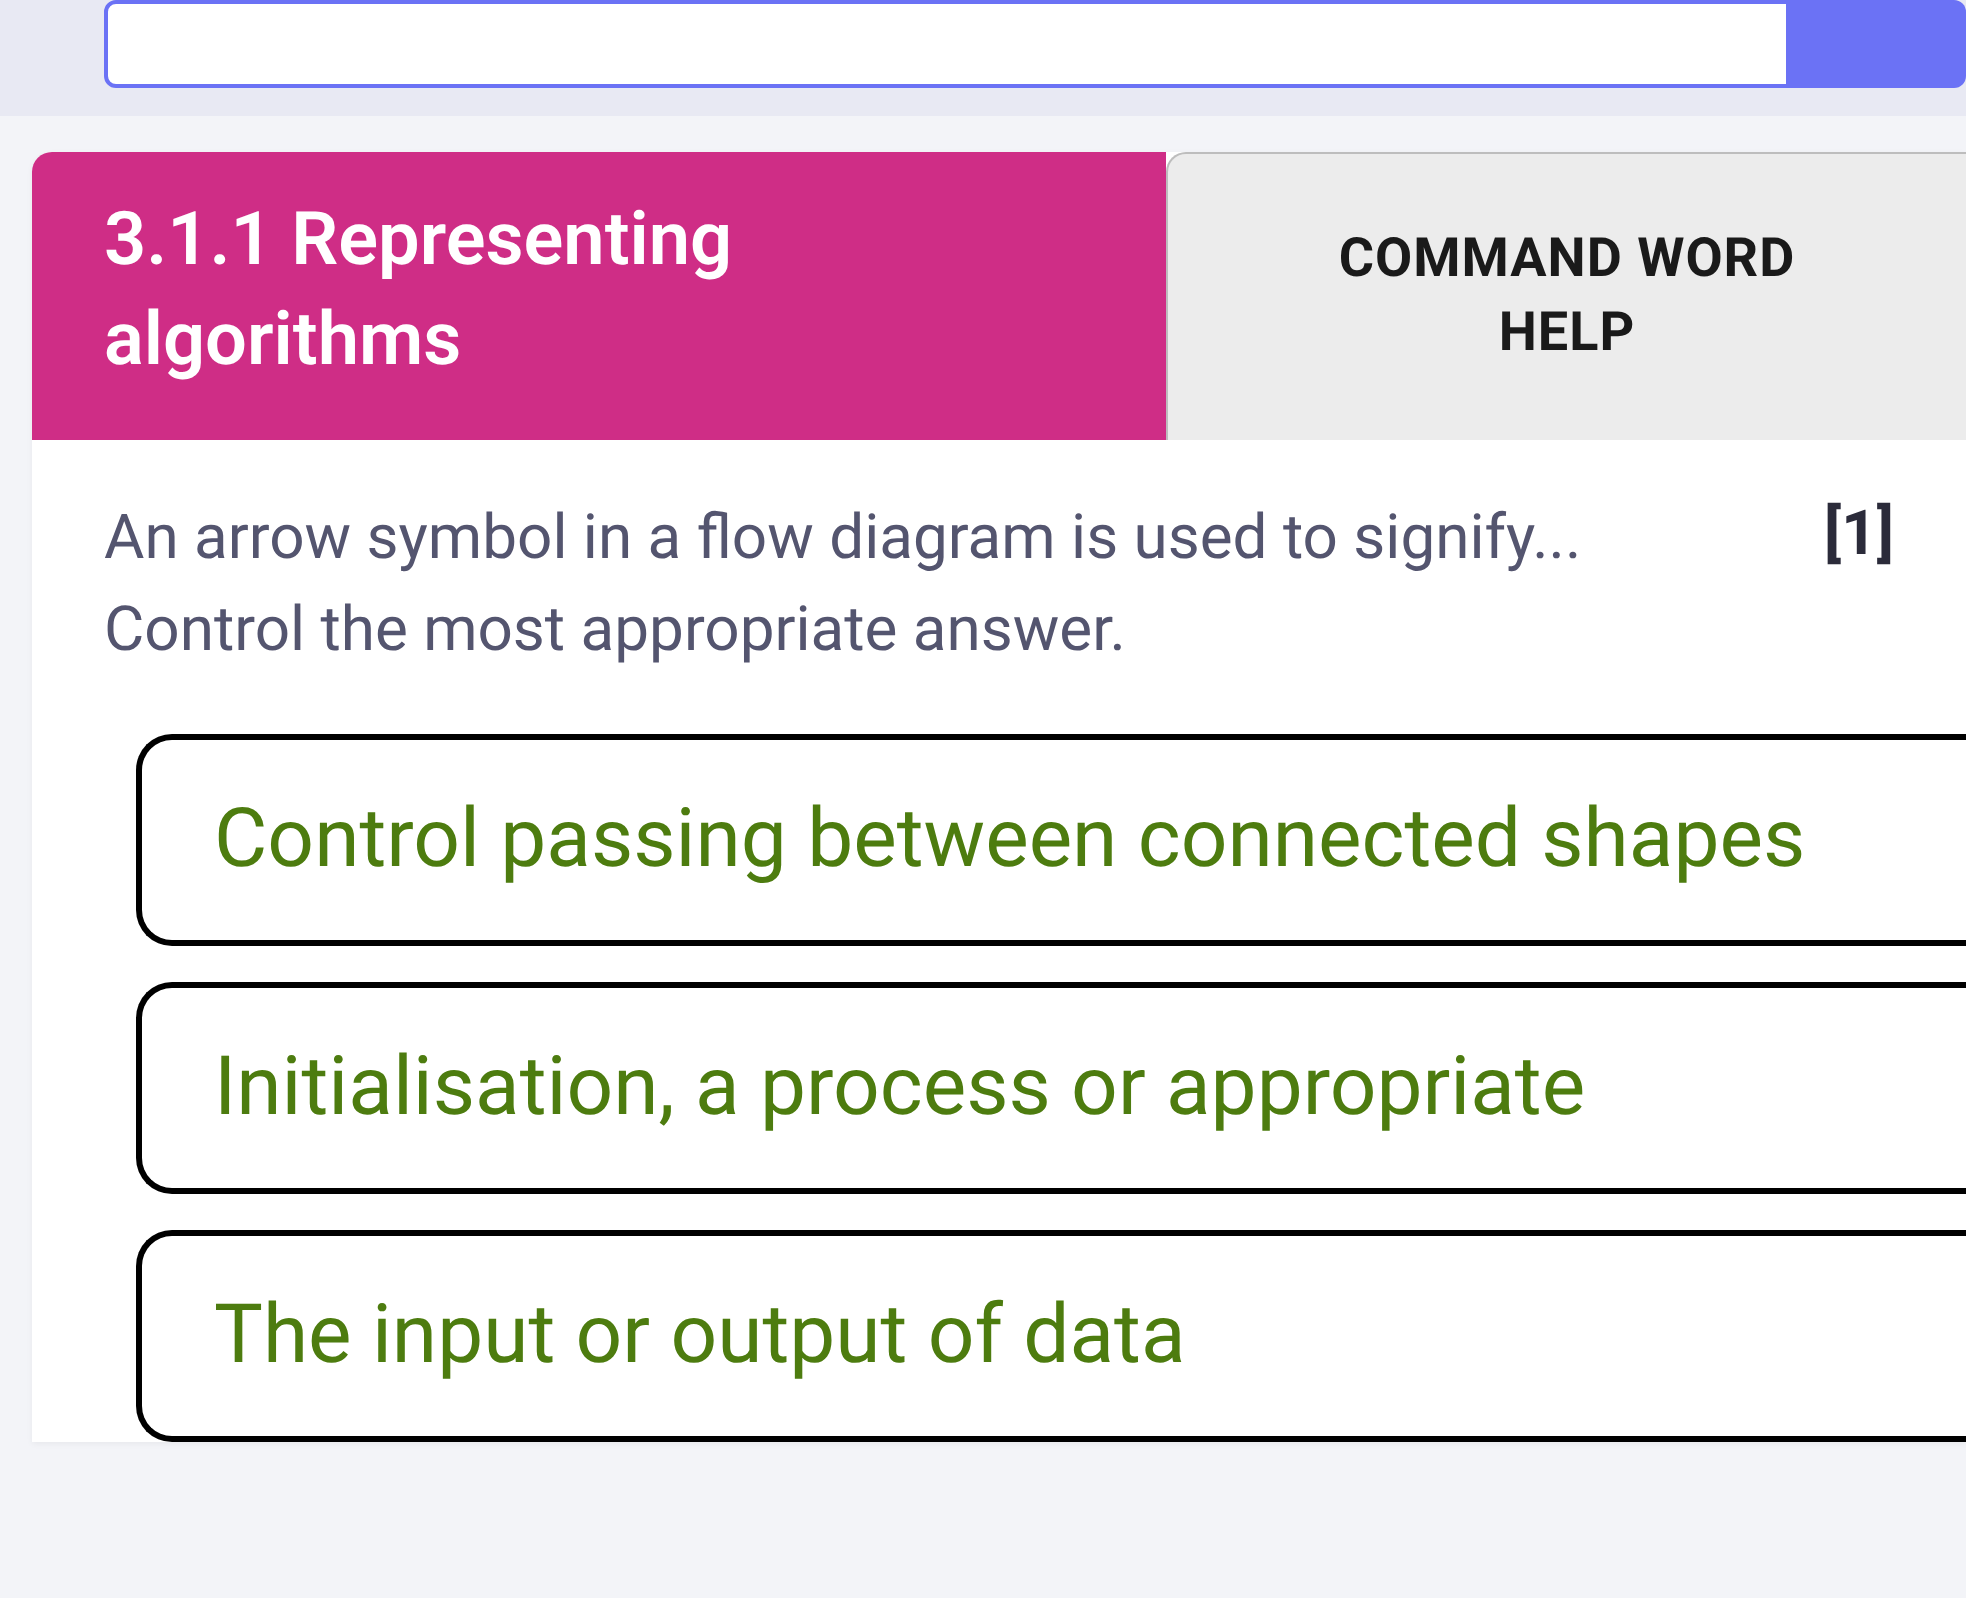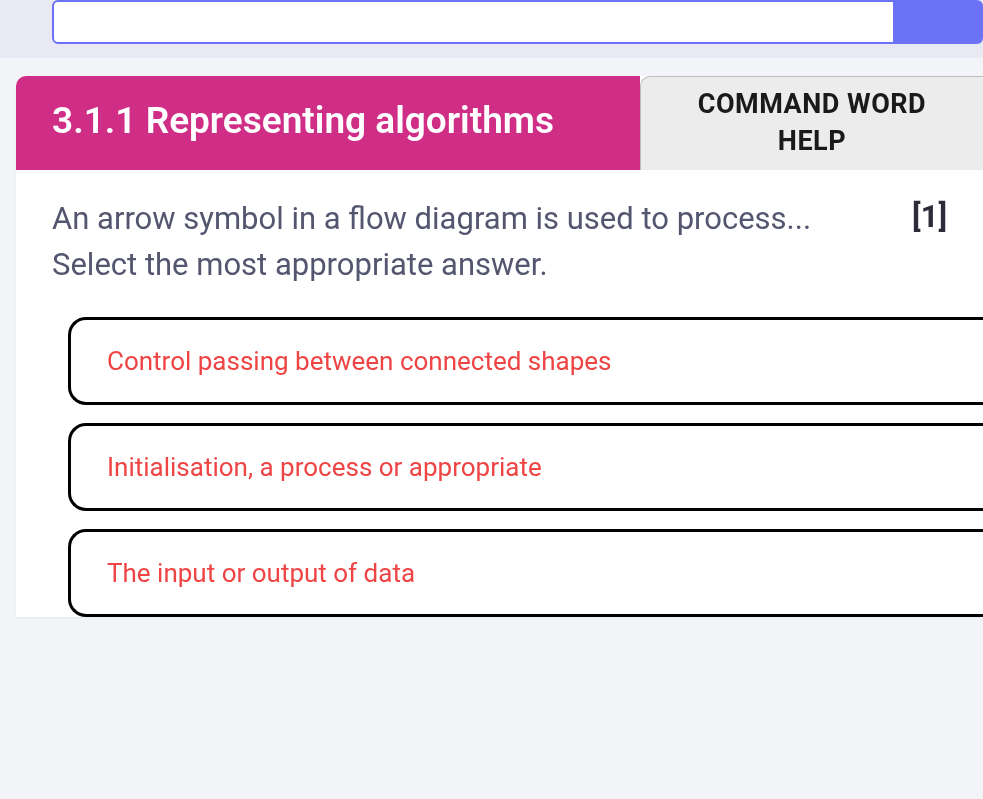--- a/index.html
+++ b/index.html
@@ -61,21 +61,21 @@
     border-right: none;
     border-radius: 10px 0 0 0;
     display: flex;
     align-items: center;
     justify-content: center;
     font-size: 27px;
     font-weight: 700;
     letter-spacing: 0.5px;
     text-align: center;
     padding: 0 48px;
-    width: 343px;
+    width: 400px;
     color: #1a1a1a;
     line-height: 1.4;
   }
   .question-block {
     padding: 26px 36px 10px 36px;
     display: flex;
     justify-content: space-between;
     align-items: flex-start;
     gap: 30px;
   }
@@ -97,41 +97,41 @@
     display: flex;
     flex-direction: column;
     gap: 18px;
   }
   .option {
     border: 3px solid #000;
     border-right: none;
     border-radius: 18px 0 0 18px;
     background: #fff;
     padding: 26px 36px;
-    font-size: 26px;
-    color: #ef4444;
+    font-size: 41px;
+    color: #4d7c0f;
     cursor: pointer;
   }
 </style>
 </head>
 <body>
 
 <div class="top-bar">
   <div class="search-field"></div>
   <div class="search-btn"></div>
 </div>
 
 <div class="card">
   <div class="card-header">
     <div class="topic-title">3.1.1 Representing algorithms</div>
     <div class="help-tab">COMMAND WORD HELP</div>
   </div>
 
   <div class="question-block">
-    <div class="question-text">An arrow symbol in a flow diagram is used to process... Select the most appropriate answer.</div>
+    <div class="question-text">An arrow symbol in a flow diagram is used to signify... Control the most appropriate answer.</div>
     <div class="marks">[1]</div>
   </div>
 
   <div class="options">
     <div class="option">Control passing between connected shapes</div>
     <div class="option">Initialisation, a process or appropriate</div>
     <div class="option">The input or output of data</div>
   </div>
 </div>
 

